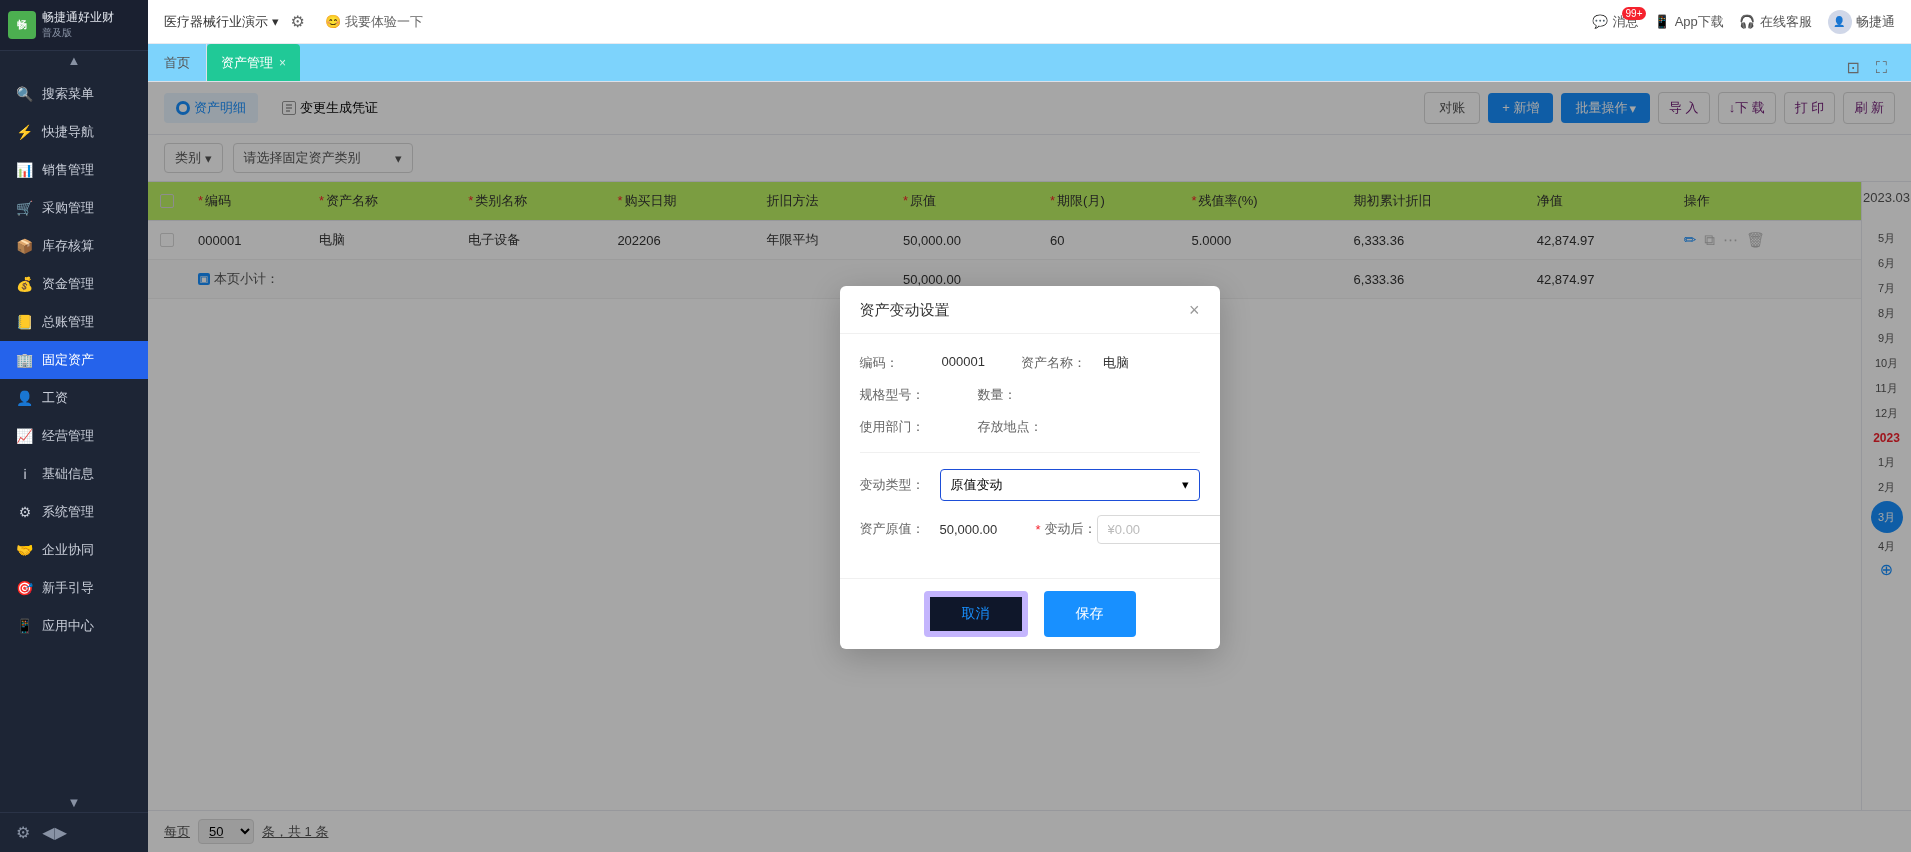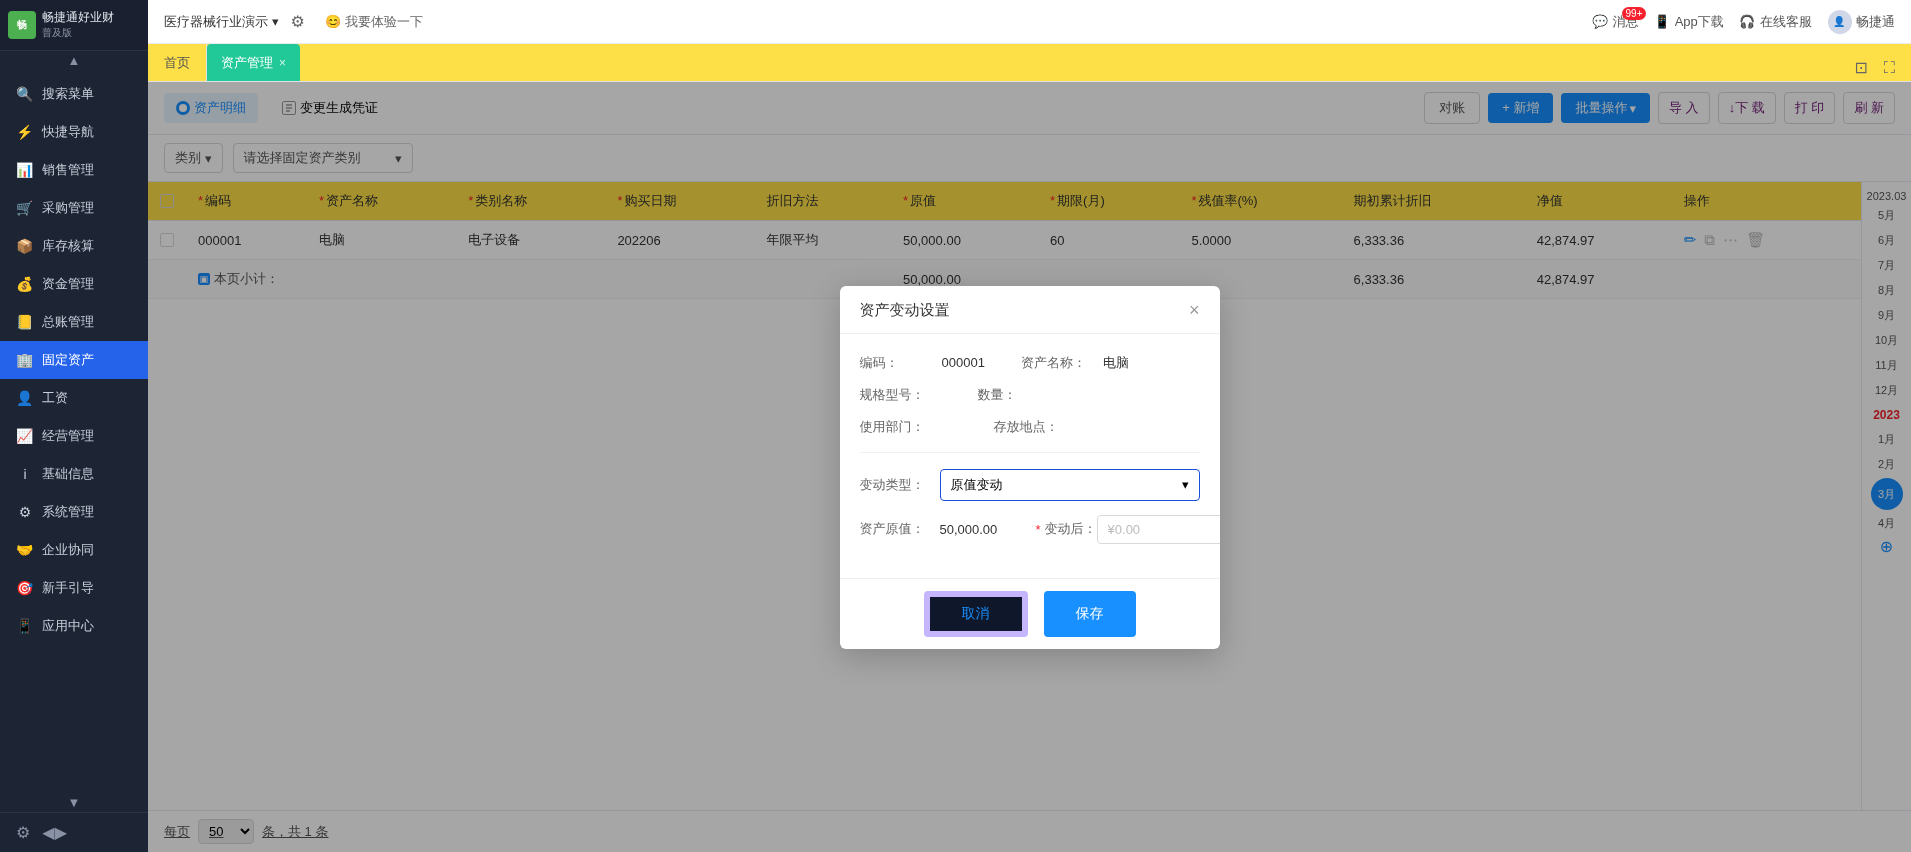--- a/index.html
+++ b/index.html
@@ -30,21 +30,21 @@
     .topbar-company { display: flex; align-items: center; gap: 4px; font-size: 13px; color: #333; cursor: pointer; }
     .topbar-settings { color: #666; cursor: pointer; font-size: 16px; }
     .topbar-experience { display: flex; align-items: center; gap: 4px; color: #666; font-size: 13px; cursor: pointer; margin-left: 8px; }
     .topbar-right { margin-left: auto; display: flex; align-items: center; gap: 16px; }
     .topbar-badge-wrap { position: relative; display: flex; align-items: center; gap: 4px; cursor: pointer; color: #555; font-size: 13px; }
     .badge { background: #f5222d; color: white; font-size: 10px; border-radius: 8px; padding: 1px 4px; position: absolute; top: -6px; right: -8px; }
     .topbar-user { display: flex; align-items: center; gap: 4px; cursor: pointer; color: #555; font-size: 13px; }
     .user-avatar { width: 24px; height: 24px; background: #d0d7e8; border-radius: 50%; display: flex; align-items: center; justify-content: center; font-size: 10px; color: #555; }
 
     
-    .tabbar { height: 38px; background: #fde047; display: flex; align-items: flex-end; padding: 0 4px 0 0; border-bottom: 1px solid #dde0e8; flex-shrink: 0; }
+    .tabbar { height: 38px; background: #7dd3fc; display: flex; align-items: flex-end; padding: 0 12px 0 0; border-bottom: 1px solid #dde0e8; flex-shrink: 0; }
     .tab-home { padding: 8px 16px; font-size: 13px; color: #555; cursor: pointer; border-right: 1px solid #dde0e8; height: 100%; display: flex; align-items: center; }
     .tab-active { background: #20c997; color: white; padding: 8px 14px; font-size: 13px; cursor: pointer; display: flex; align-items: center; gap: 6px; height: 100%; border-radius: 4px 4px 0 0; }
     .tab-close { font-size: 12px; cursor: pointer; opacity: 0.8; }
     .tabbar-right { margin-left: auto; display: flex; align-items: center; gap: 8px; padding-right: 8px; }
     .tabbar-btn { color: #666; cursor: pointer; font-size: 16px; padding: 4px; }
 
     
     .content { flex: 1; display: flex; overflow: hidden; position: relative; }
     .page-content { flex: 1; padding: 0; overflow: hidden; background: #f5f6fa; position: relative; }
 
@@ -61,21 +61,21 @@
     .btn-icon { background: white; color: #701a75; border: 1px solid #d9d9d9; padding: 6px 10px; }
 
     
     .filter-bar { background: white; padding: 8px 16px; display: flex; align-items: center; gap: 10px; border-bottom: 1px solid #e8eaf0; }
     .filter-select { display: flex; align-items: center; gap: 4px; border: 1px solid #d9d9d9; border-radius: 4px; padding: 5px 10px; background: white; cursor: pointer; font-size: 13px; color: #555; }
     .filter-select-wide { min-width: 180px; justify-content: space-between; }
 
     
     .table-wrap { background: white; overflow: auto; flex: 1; }
     table { width: 100%; border-collapse: collapse; font-size: 13px; }
-    th { background: #fde047; border-bottom: 1px solid #e8eaf0; padding: 10px 12px; text-align: left; color: #333; font-weight: 500; white-space: nowrap; }
+    th { background: #bef264; border-bottom: 1px solid #e8eaf0; padding: 10px 12px; text-align: left; color: #333; font-weight: 500; white-space: nowrap; }
     th .required { color: #f5222d; margin-right: 2px; }
     td { border-bottom: 1px solid #f0f0f0; padding: 10px 12px; color: #333; white-space: nowrap; }
     .subtotal-row td { background: #fafafa; font-weight: 500; }
     .subtotal-label { display: flex; align-items: center; gap: 4px; color: #555; }
     .subtotal-icon { width: 12px; height: 12px; background: #1890ff; border-radius: 2px; display: inline-flex; align-items: center; justify-content: center; font-size: 9px; color: white; }
     .checkbox { width: 14px; height: 14px; border: 1px solid #d9d9d9; border-radius: 2px; cursor: pointer; }
     .action-icons { display: flex; gap: 8px; }
     .action-icon { color: #1890ff; cursor: pointer; font-size: 15px; }
     .action-icon.gray { color: #bbb; }
 
@@ -92,21 +92,21 @@
 
     
     .overlay { position: absolute; top: 0; left: 0; right: 0; bottom: 0; background: rgba(0,0,0,0.35); z-index: 100; display: flex; align-items: center; justify-content: center; }
 
     
     .dialog { background: white; border-radius: 6px; width: 380px; box-shadow: 0 8px 32px rgba(0,0,0,0.2); overflow: hidden; }
     .dialog-header { padding: 14px 20px 12px; border-bottom: 1px solid #f0f0f0; display: flex; align-items: center; justify-content: space-between; }
     .dialog-title { font-size: 15px; color: #333; font-weight: 500; }
     .dialog-close { color: #999; cursor: pointer; font-size: 18px; }
     .dialog-body { padding: 20px; }
-    .dialog-row { display: flex; align-items: center; gap: 12px; margin-bottom: 14px; font-size: 13px; }
+    .dialog-row { display: flex; align-items: flex-start; gap: 12px; margin-bottom: 14px; font-size: 13px; }
     .dialog-label { color: #666; min-width: 70px; flex-shrink: 0; }
     .dialog-value { color: #333; }
     .dialog-divider { border: none; border-top: 1px solid #f0f0f0; margin: 16px 0; }
     .dialog-field-row { display: flex; align-items: center; margin-bottom: 14px; font-size: 13px; }
     .dialog-field-label { color: #666; min-width: 80px; flex-shrink: 0; }
     .dialog-select { display: flex; align-items: center; gap: 4px; border: 1px solid #1d4ed8; border-radius: 4px; padding: 6px 10px; background: white; cursor: pointer; flex: 1; justify-content: space-between; }
     .dialog-input { border: 1px solid #d9d9d9; border-radius: 4px; padding: 6px 10px; flex: 1; font-size: 13px; color: #333; outline: none; }
     .dialog-input::placeholder { color: #bbb; }
     .required-mark { color: #f5222d; margin-right: 2px; }
     .dialog-footer { padding: 12px 20px; border-top: 1px solid #f0f0f0; display: flex; justify-content: center; gap: 16px; }
@@ -347,21 +347,21 @@
                 <td></td>
                 <td>6,333.36</td>
                 <td>42,874.97</td>
                 <td></td>
               </tr>
             </tbody>
           </table>
         </div>
 
         <div class="timeline-sidebar">
-          <div style="font-size:11px;color:#555;writing-mode:horizontal-tb;margin-bottom:0;">2023.03</div>
+          <div style="font-size:13px;color:#555;writing-mode:horizontal-tb;margin-bottom:20px;">2023.03</div>
           <div class="timeline-item">5月</div>
           <div class="timeline-item">6月</div>
           <div class="timeline-item">7月</div>
           <div class="timeline-item">8月</div>
           <div class="timeline-item">9月</div>
           <div class="timeline-item">10月</div>
           <div class="timeline-item">11月</div>
           <div class="timeline-item">12月</div>
           <div class="timeline-item year">2023</div>
           <div class="timeline-item">1月</div>
@@ -400,21 +400,21 @@
             <div class="dialog-row">
               <span class="dialog-label">规格型号：</span>
               <span class="dialog-value"></span>
               <span class="dialog-label" style="margin-left:24px;">数量：</span>
               <span class="dialog-value"></span>
             </div>
 
             <div class="dialog-row">
               <span class="dialog-label">使用部门：</span>
               <span class="dialog-value"></span>
-              <span class="dialog-label" style="margin-left:40px;">存放地点：</span>
+              <span class="dialog-label" style="margin-left:24px;">存放地点：</span>
               <span class="dialog-value"></span>
             </div>
 
             <hr class="dialog-divider">
 
             <div class="dialog-field-row">
               <span class="dialog-field-label">变动类型：</span>
               <div class="dialog-select">
                 <span>原值变动</span>
                 <span>▾</span>

